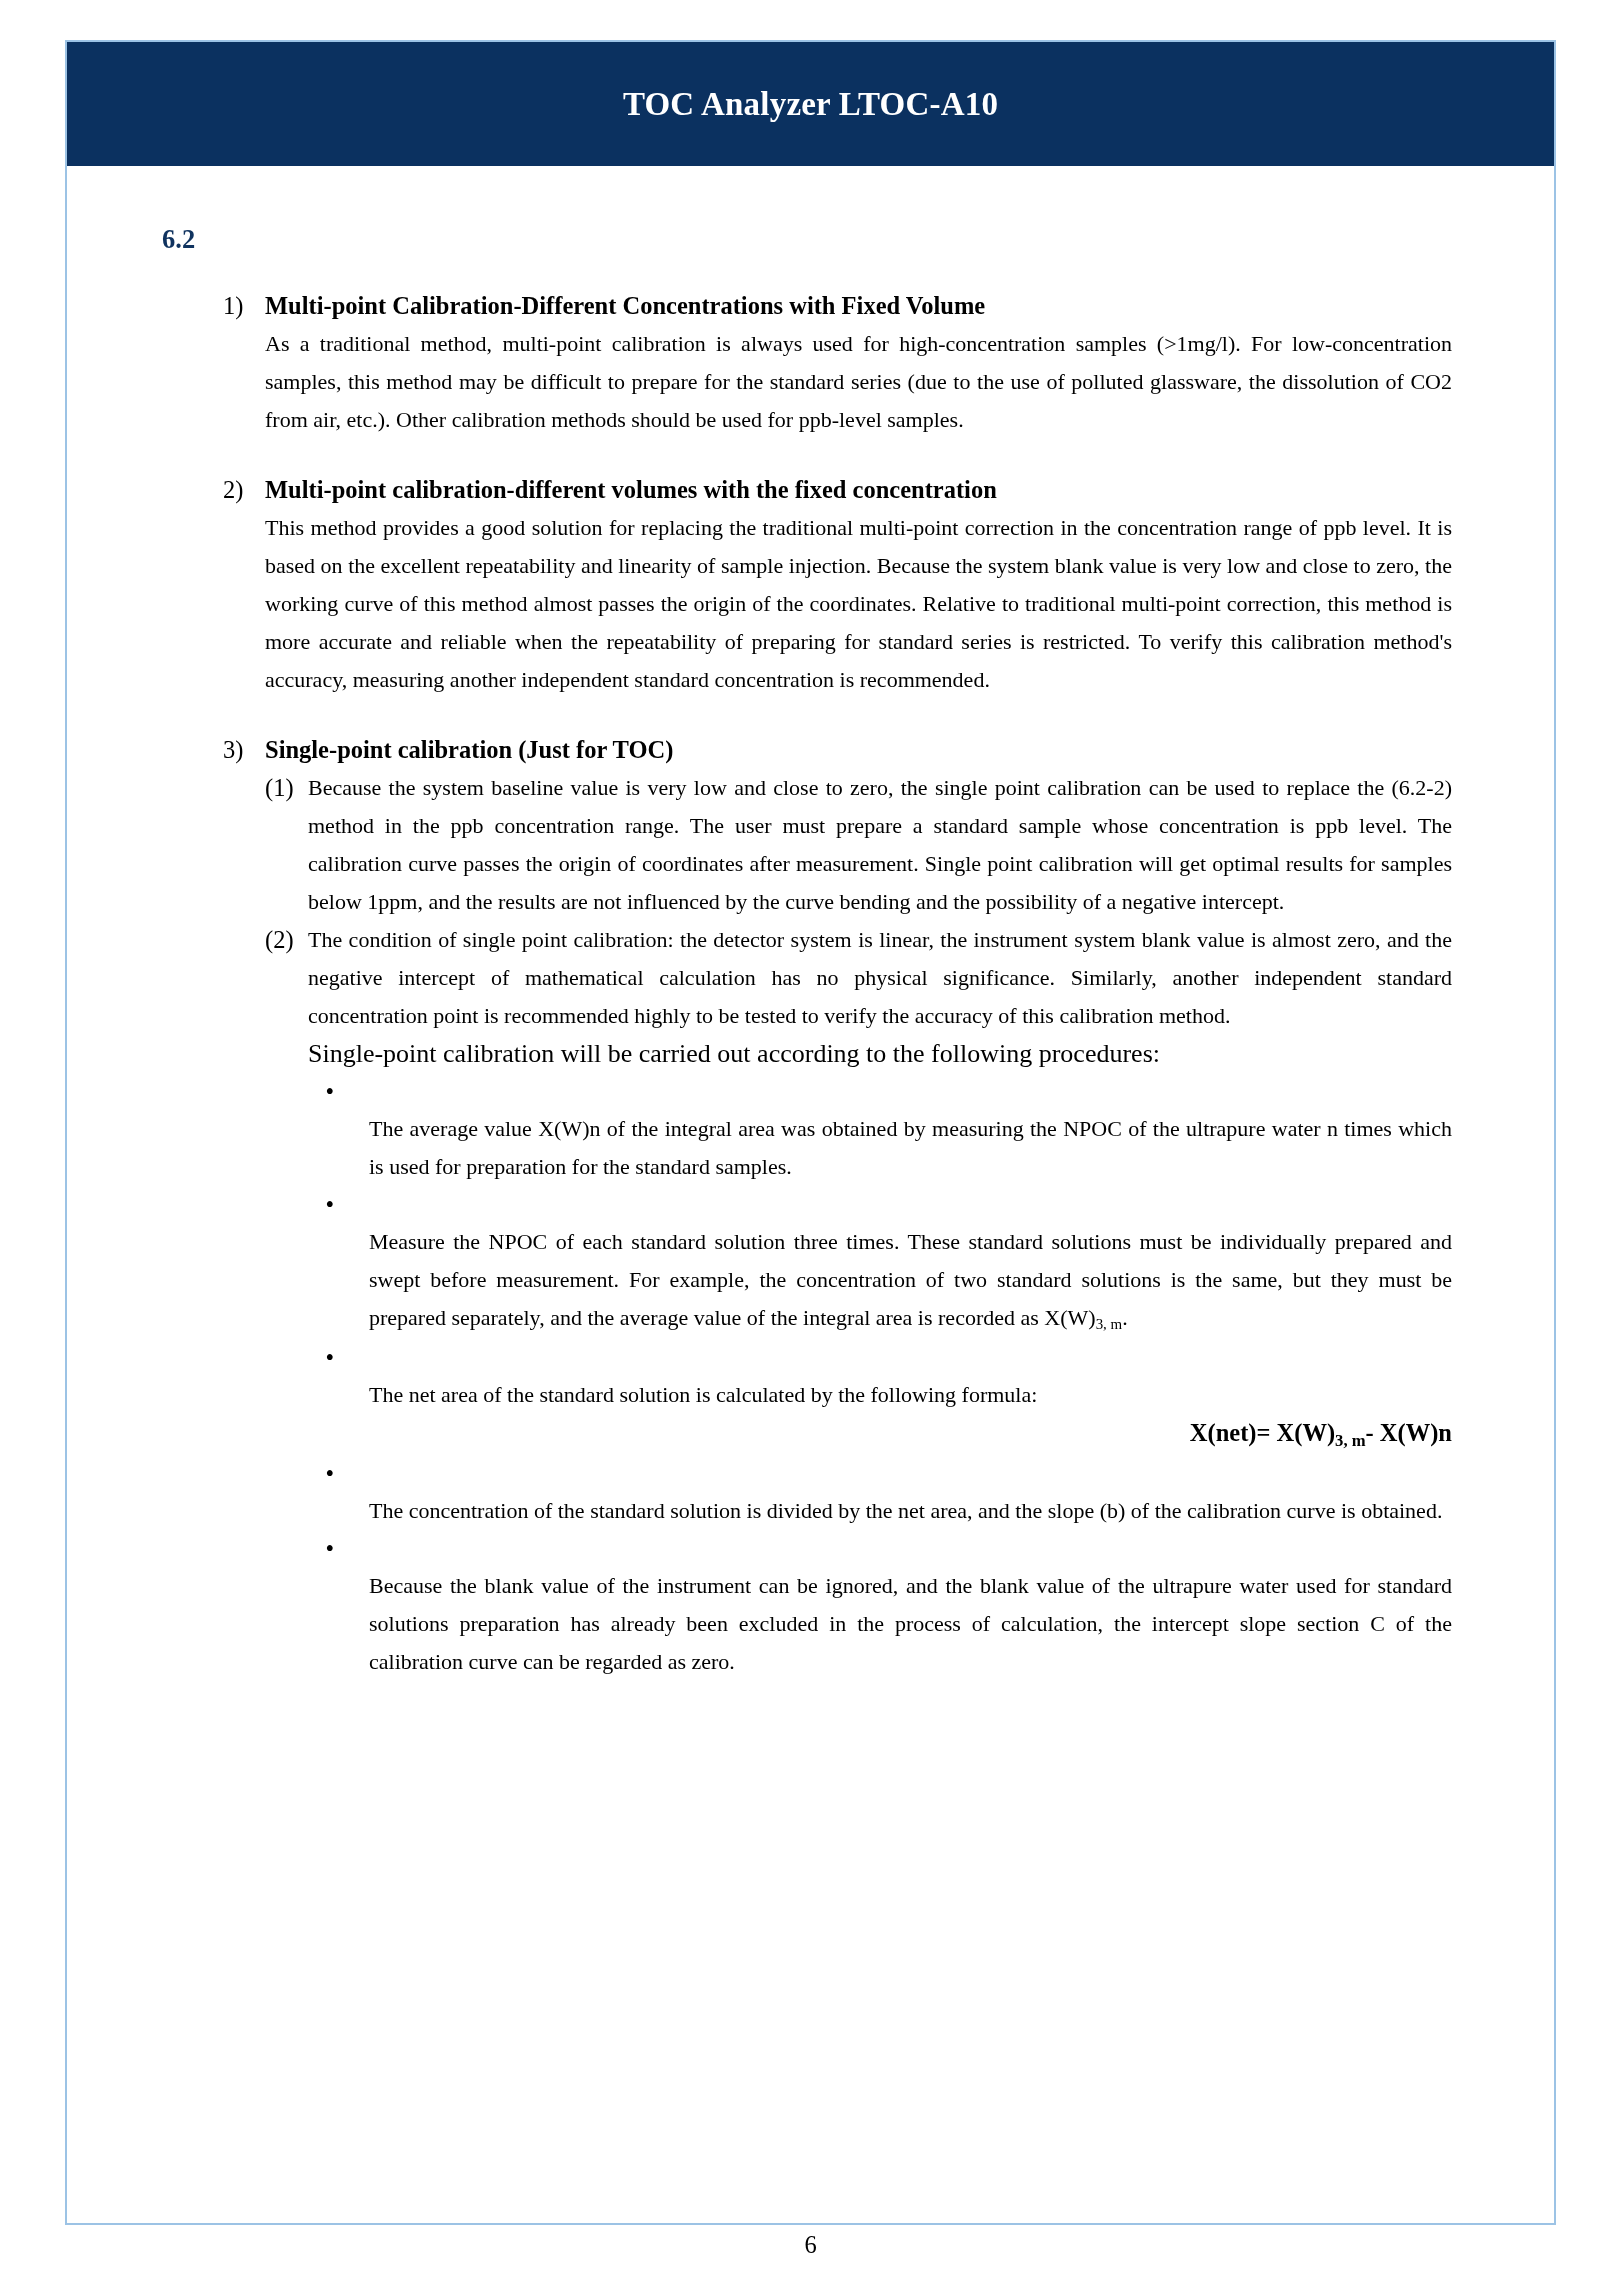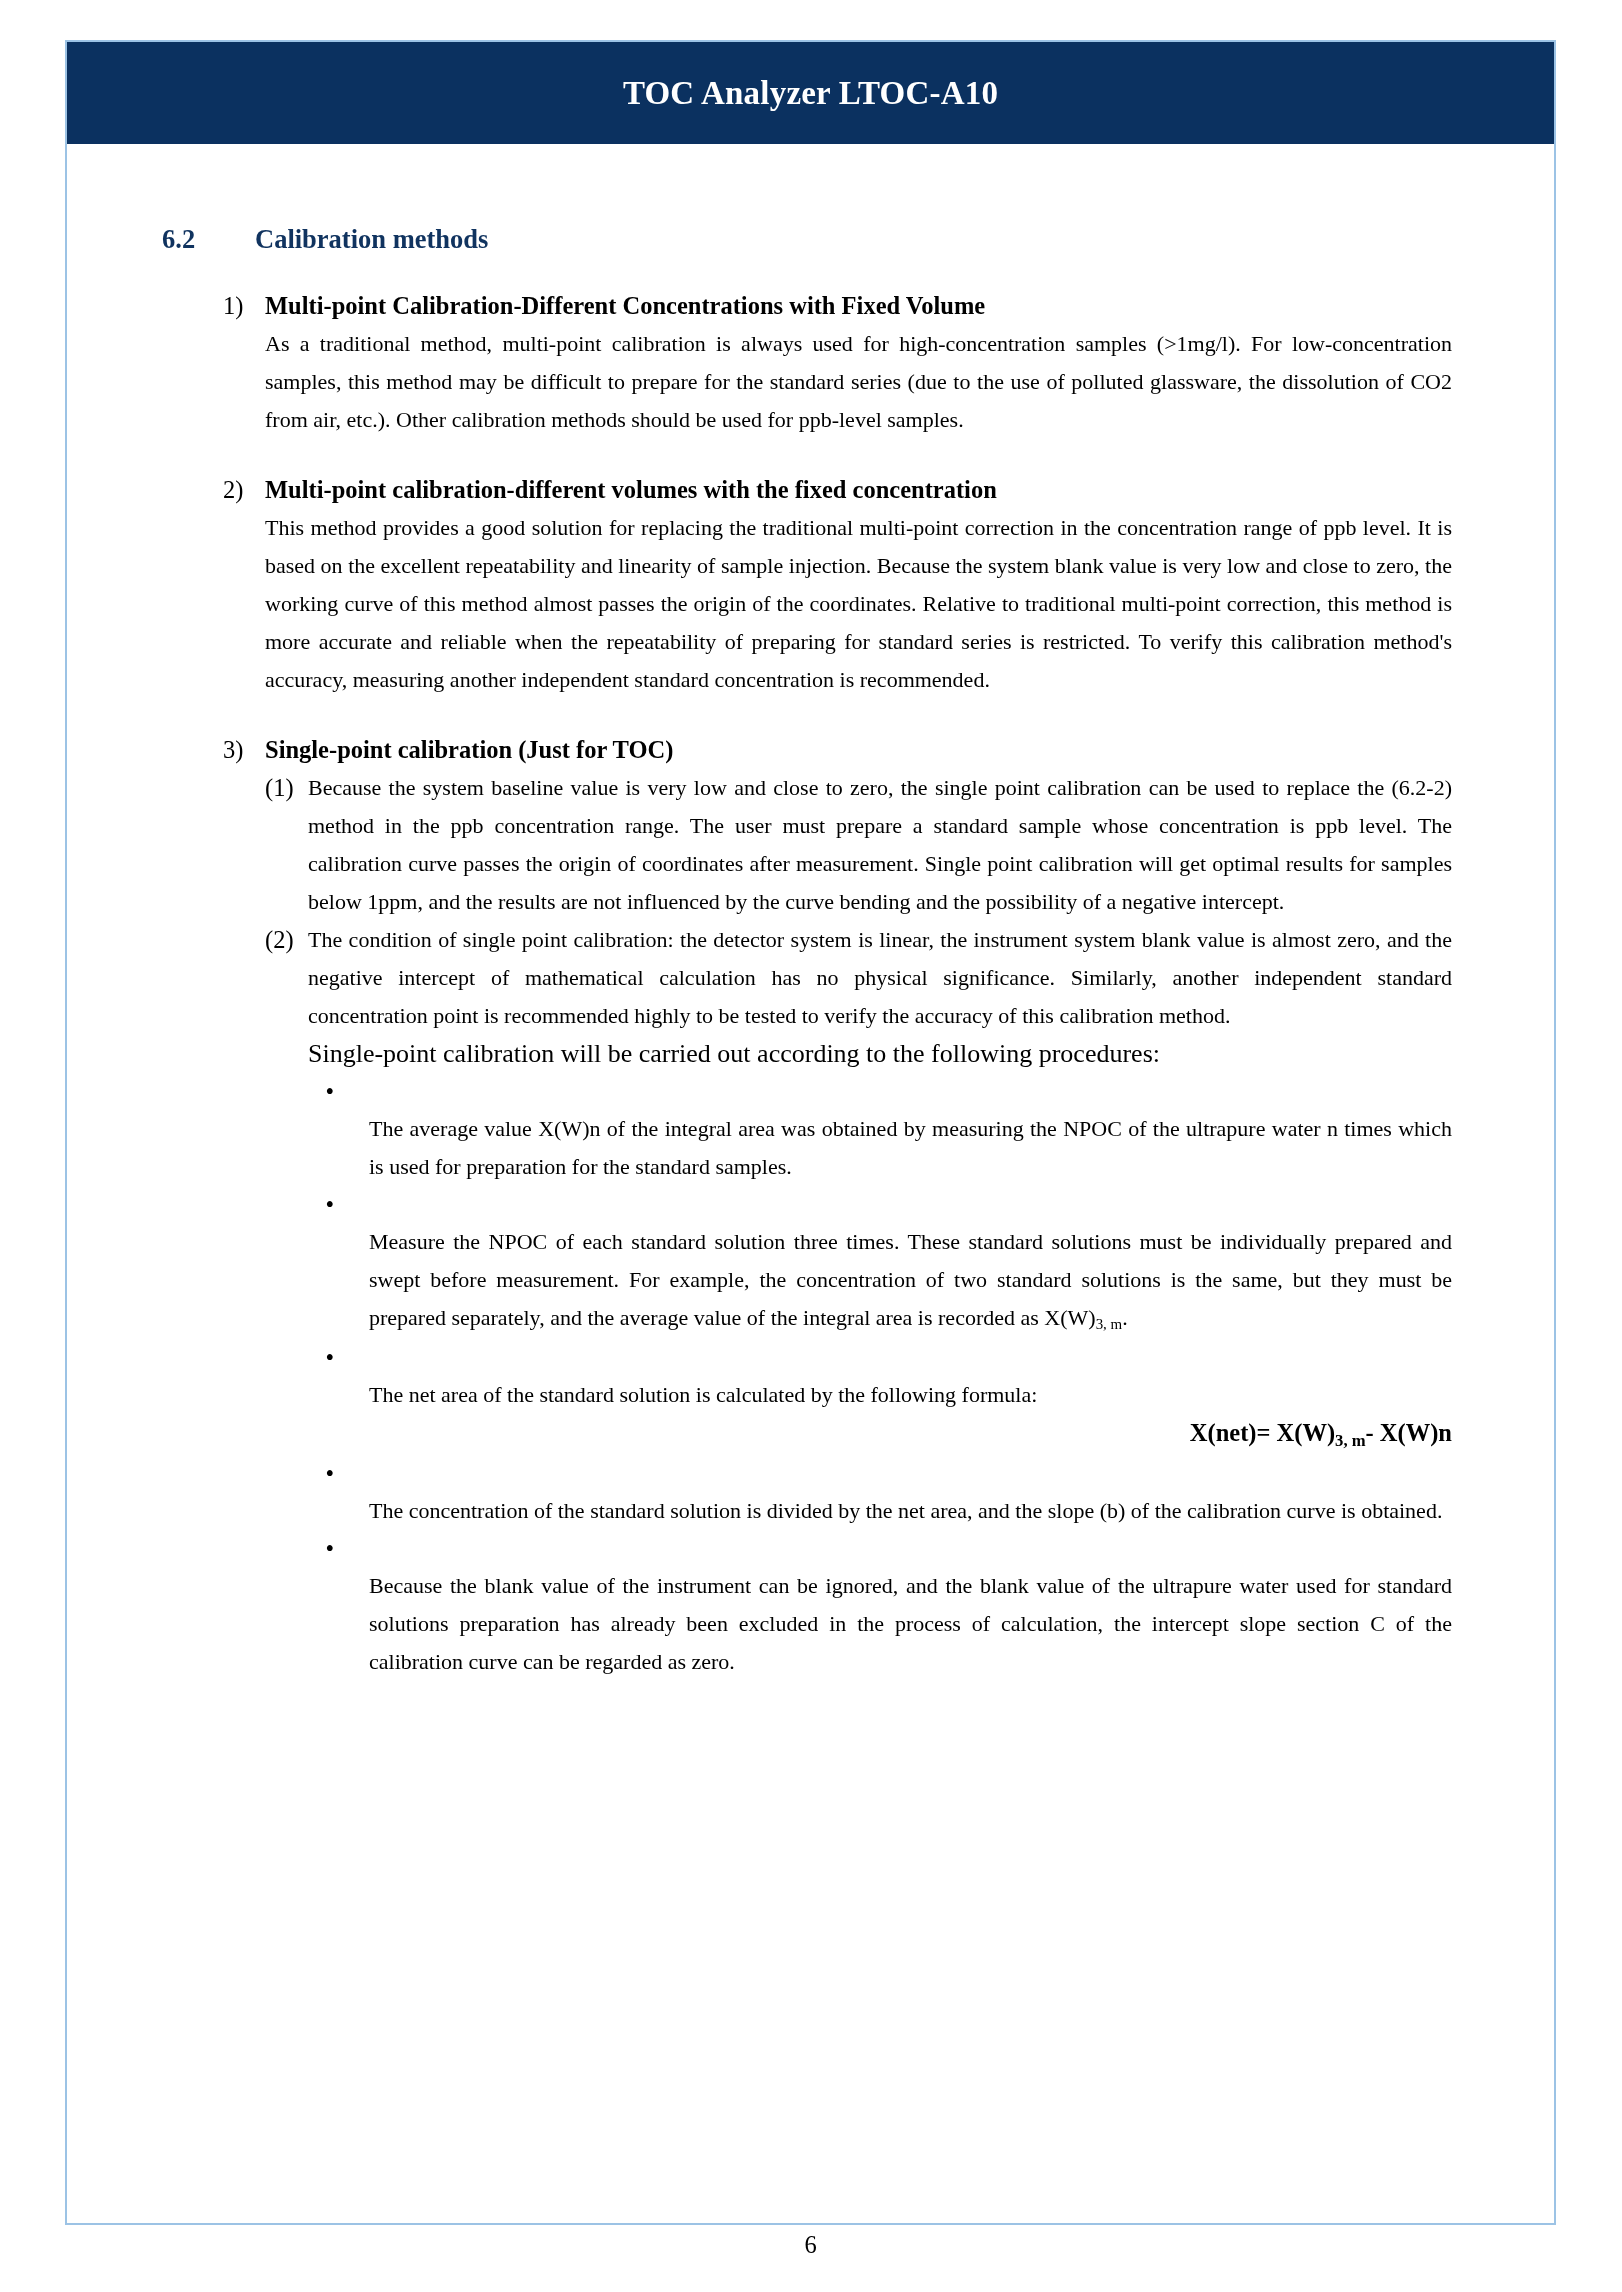--- a/index.html
+++ b/index.html
@@ -27,21 +27,21 @@
     box-sizing: border-box;
     background: #ffffff;
   }
 
   
   #header-banner {
     position: absolute;
     left: 0;
     top: 0;
     width: 100%;
-    height: 102px;
+    height: 124px;
     background: #0B3160;
     display: flex;
     align-items: center;
     justify-content: center;
     box-sizing: border-box;
   }
   #header-title {
     color: #ffffff;
     font-size: 33px;
     font-weight: bold;
@@ -180,21 +180,20 @@
 <div id="page-frame">
 
   <div id="header-banner">
     <div id="header-title">TOC Analyzer LTOC-A10</div>
   </div>
 
   <div id="content">
 
     <div class="section-heading">
       <span class="sec-num">6.2</span>
-      <span class="sec-title">Calibration methods</span>
     </div>
 
     <div class="num-item">
       <span class="marker">1)</span>
       <div class="body">
         <div class="item-title">Multi-point Calibration-Different Concentrations with Fixed Volume</div>
         <div class="para last-line-left">As a traditional method, multi-point calibration is always used for high-concentration samples (&gt;1mg/l). For low-concentration samples, this method may be difficult to prepare for the standard series (due to the use of polluted glassware, the dissolution of CO2 from air, etc.). Other calibration methods should be used for ppb-level samples.</div>
       </div>
     </div>
 

